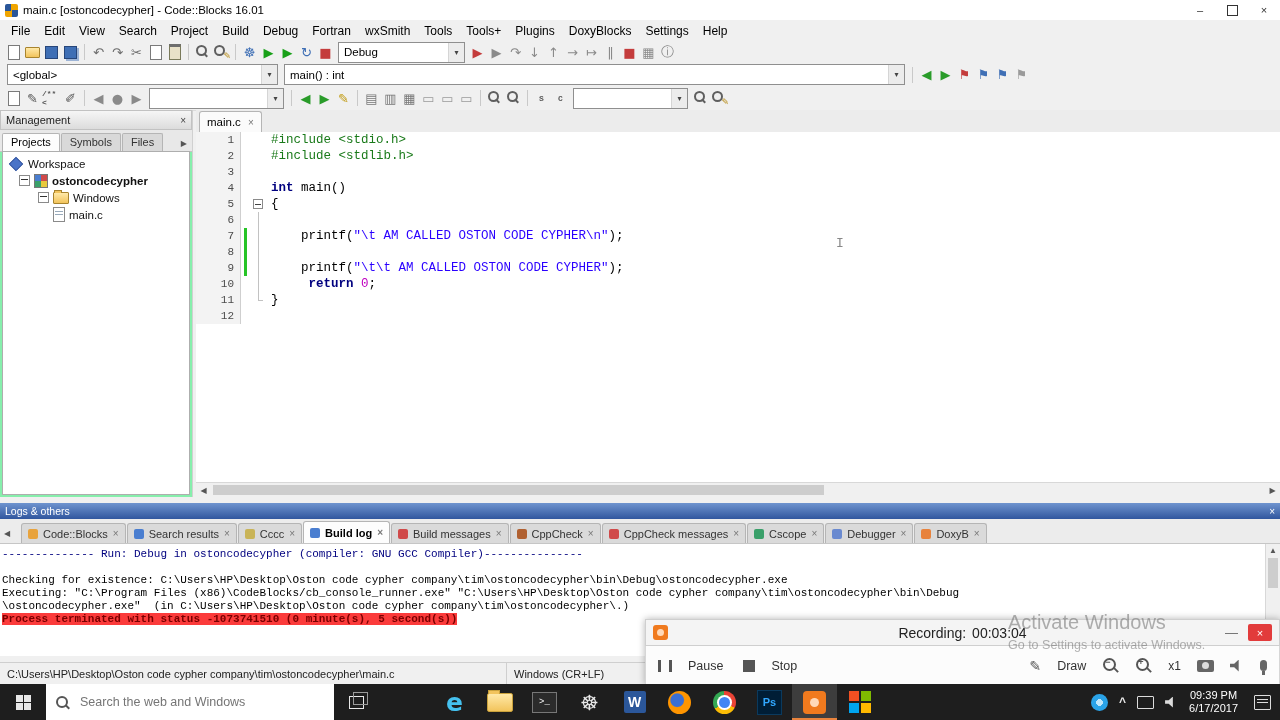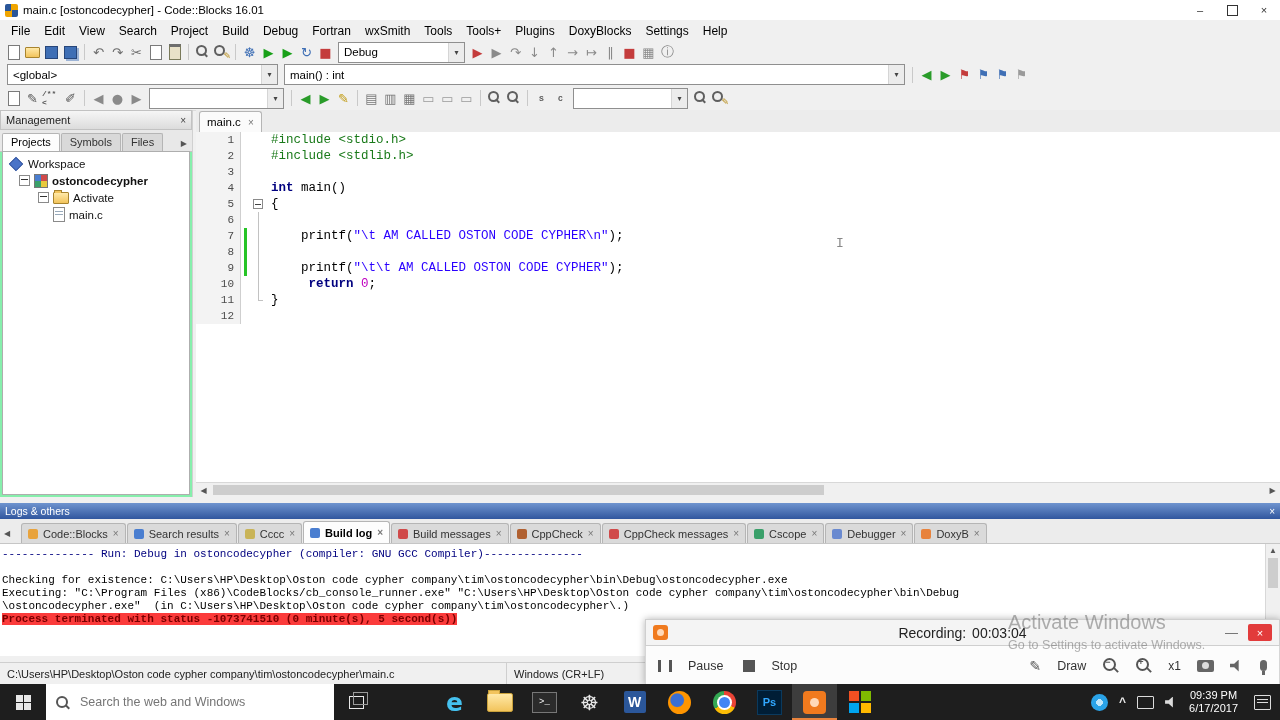--- a/index.html
+++ b/index.html
@@ -382,21 +382,21 @@
           <span class="tlabel">Workspace</span>
         </div>
         <div class="trow bold" style="padding-left: 16px;">
           <span class="exp"></span>
           <span class="ti ti-project"></span>
           <span class="tlabel">ostoncodecypher</span>
         </div>
         <div class="trow" style="padding-left: 35px;">
           <span class="exp"></span>
           <span class="ti ti-folder"></span>
-          <span class="tlabel">Activate</span>
+          <span class="tlabel">Windows</span>
         </div>
         <div class="trow" style="padding-left: 50px;">
           <span class="ti ti-cfile"></span>
           <span class="tlabel">main.c</span>
         </div>
       </div>
   </div>
 
   <div id="editor">
     <div class="ed-tabs">

